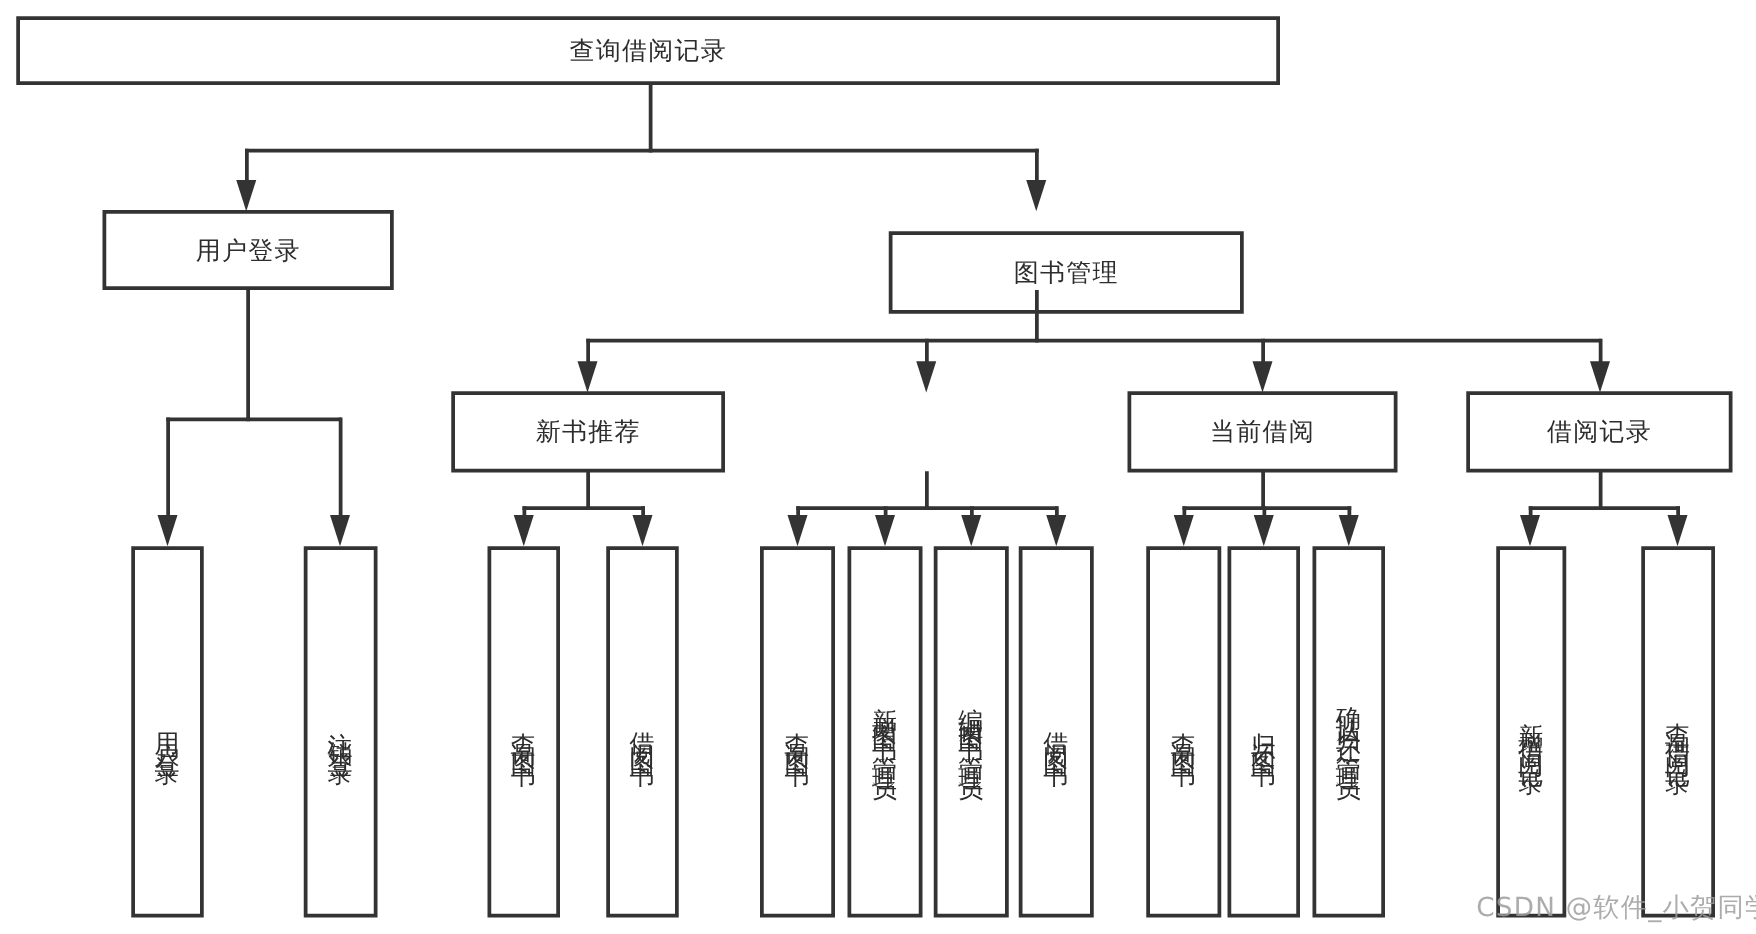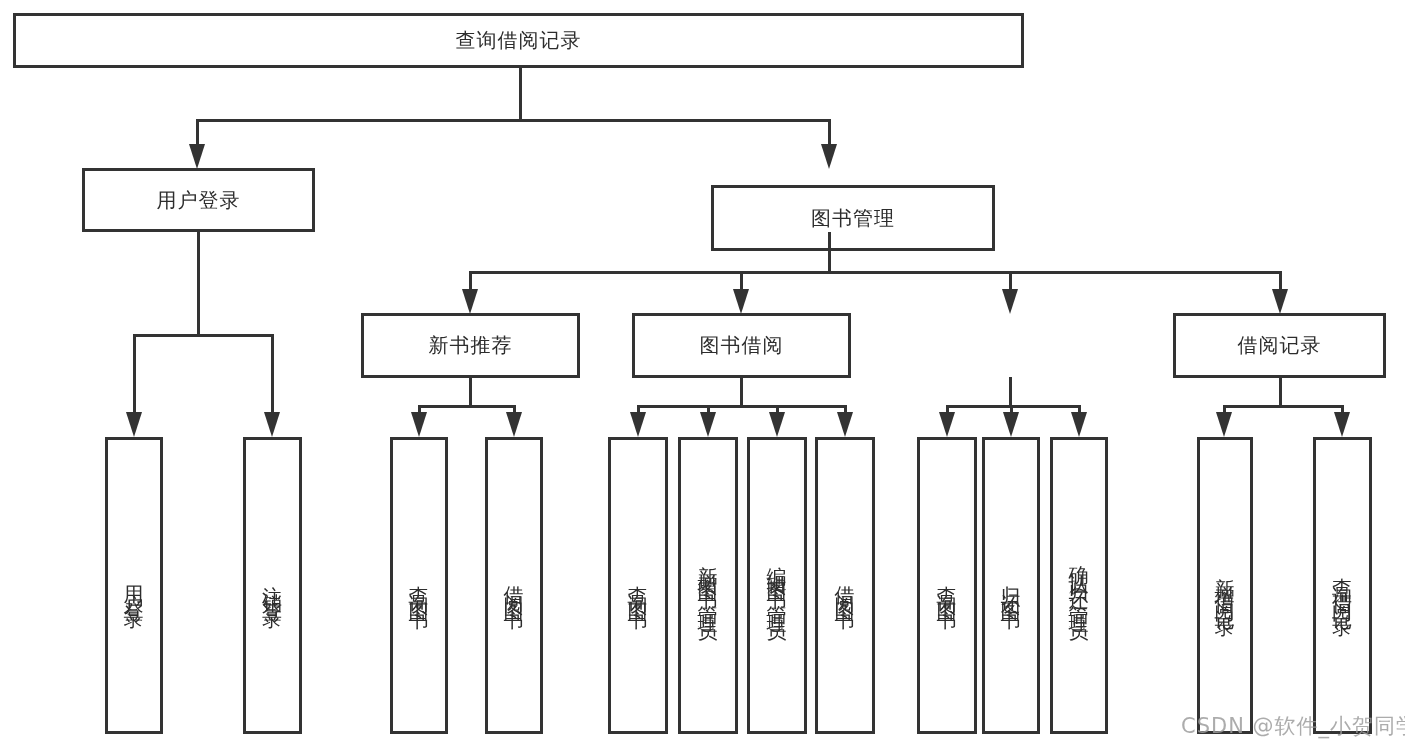--- a/index.html
+++ b/index.html
@@ -69,24 +69,24 @@
   </div>
 
   <div class="node" style="left:711px;top:185px;width:284px;height:66px;">
     <span>图书管理</span>
   </div>
 
   <div class="node" style="left:361px;top:313px;width:219px;height:65px;">
     <span>新书推荐</span>
   </div>
 
-  <div class="node" style="left:632px;top:313px;width:219px;height:65px;">
-    <span>图书借阅</span>
-  </div>
-
+
+  <div class="node" style="left:902px;top:313px;width:216px;height:65px;">
+    <span>当前借阅</span>
+  </div>
 
   <div class="node" style="left:1173px;top:313px;width:213px;height:65px;">
     <span>借阅记录</span>
   </div>
 
   <div class="leaf" style="left:105px;top:437px;width:58px;height:297px;">
     <span class="vtext">用户登录</span>
   </div>
 
   <div class="leaf" style="left:243px;top:437px;width:59px;height:297px;">

